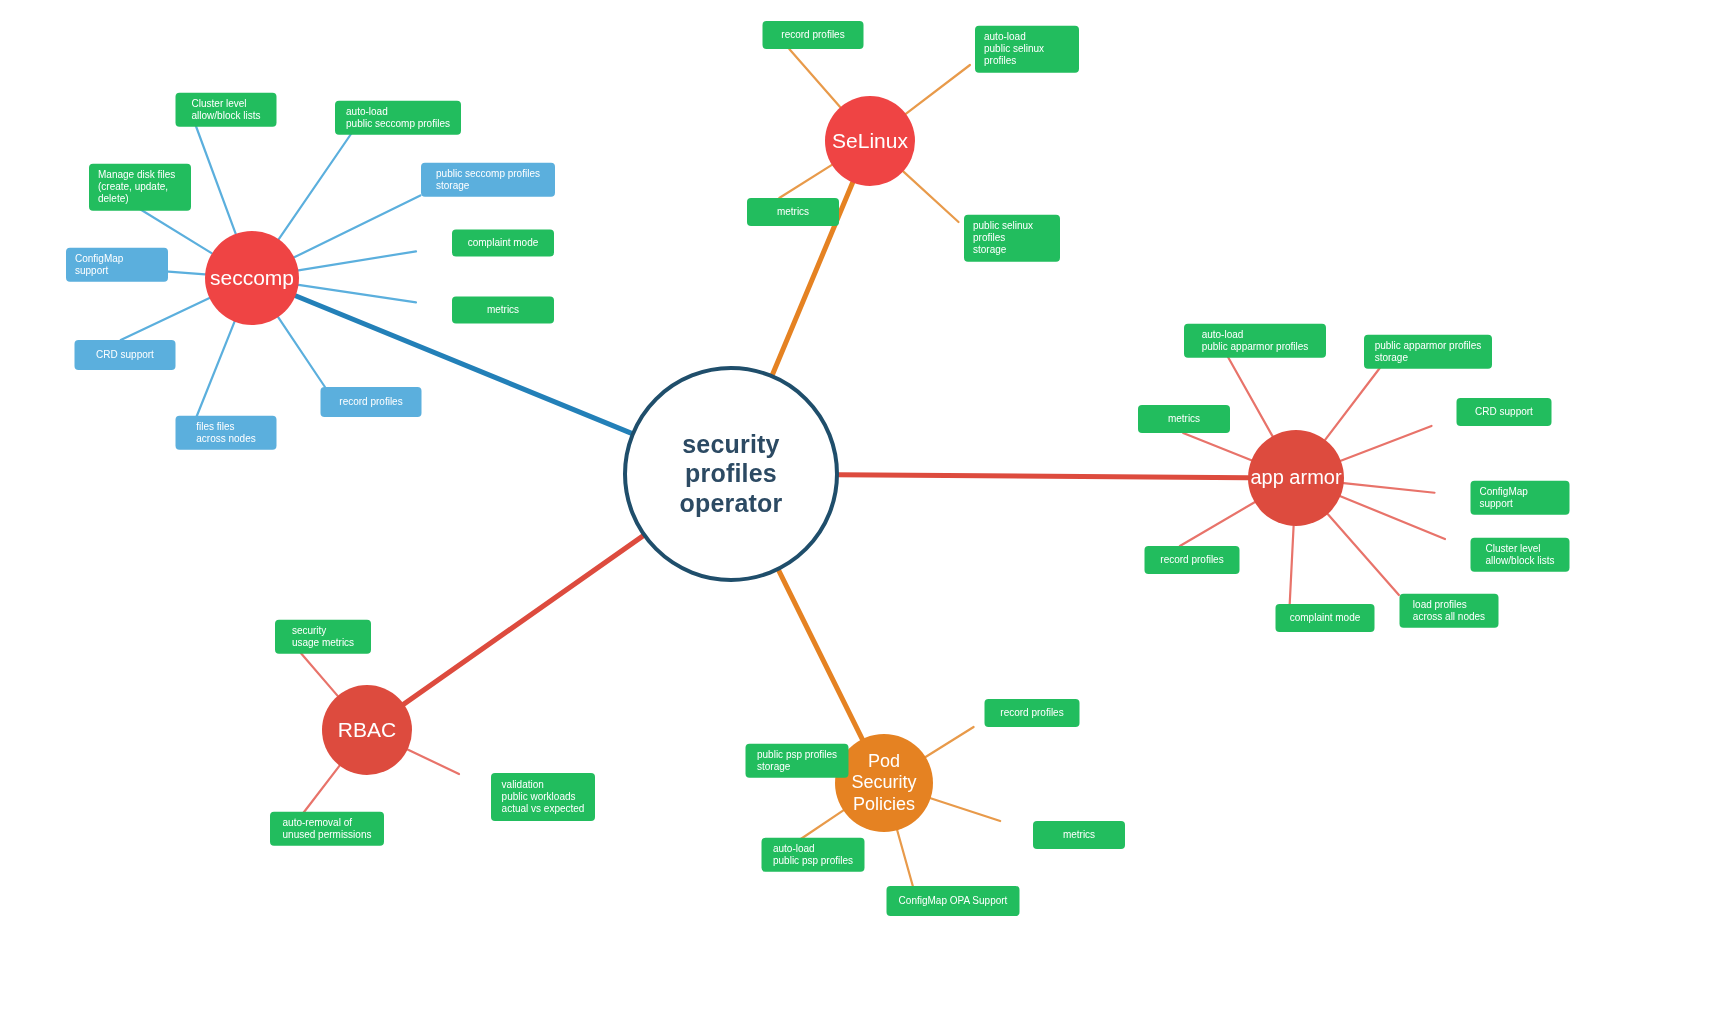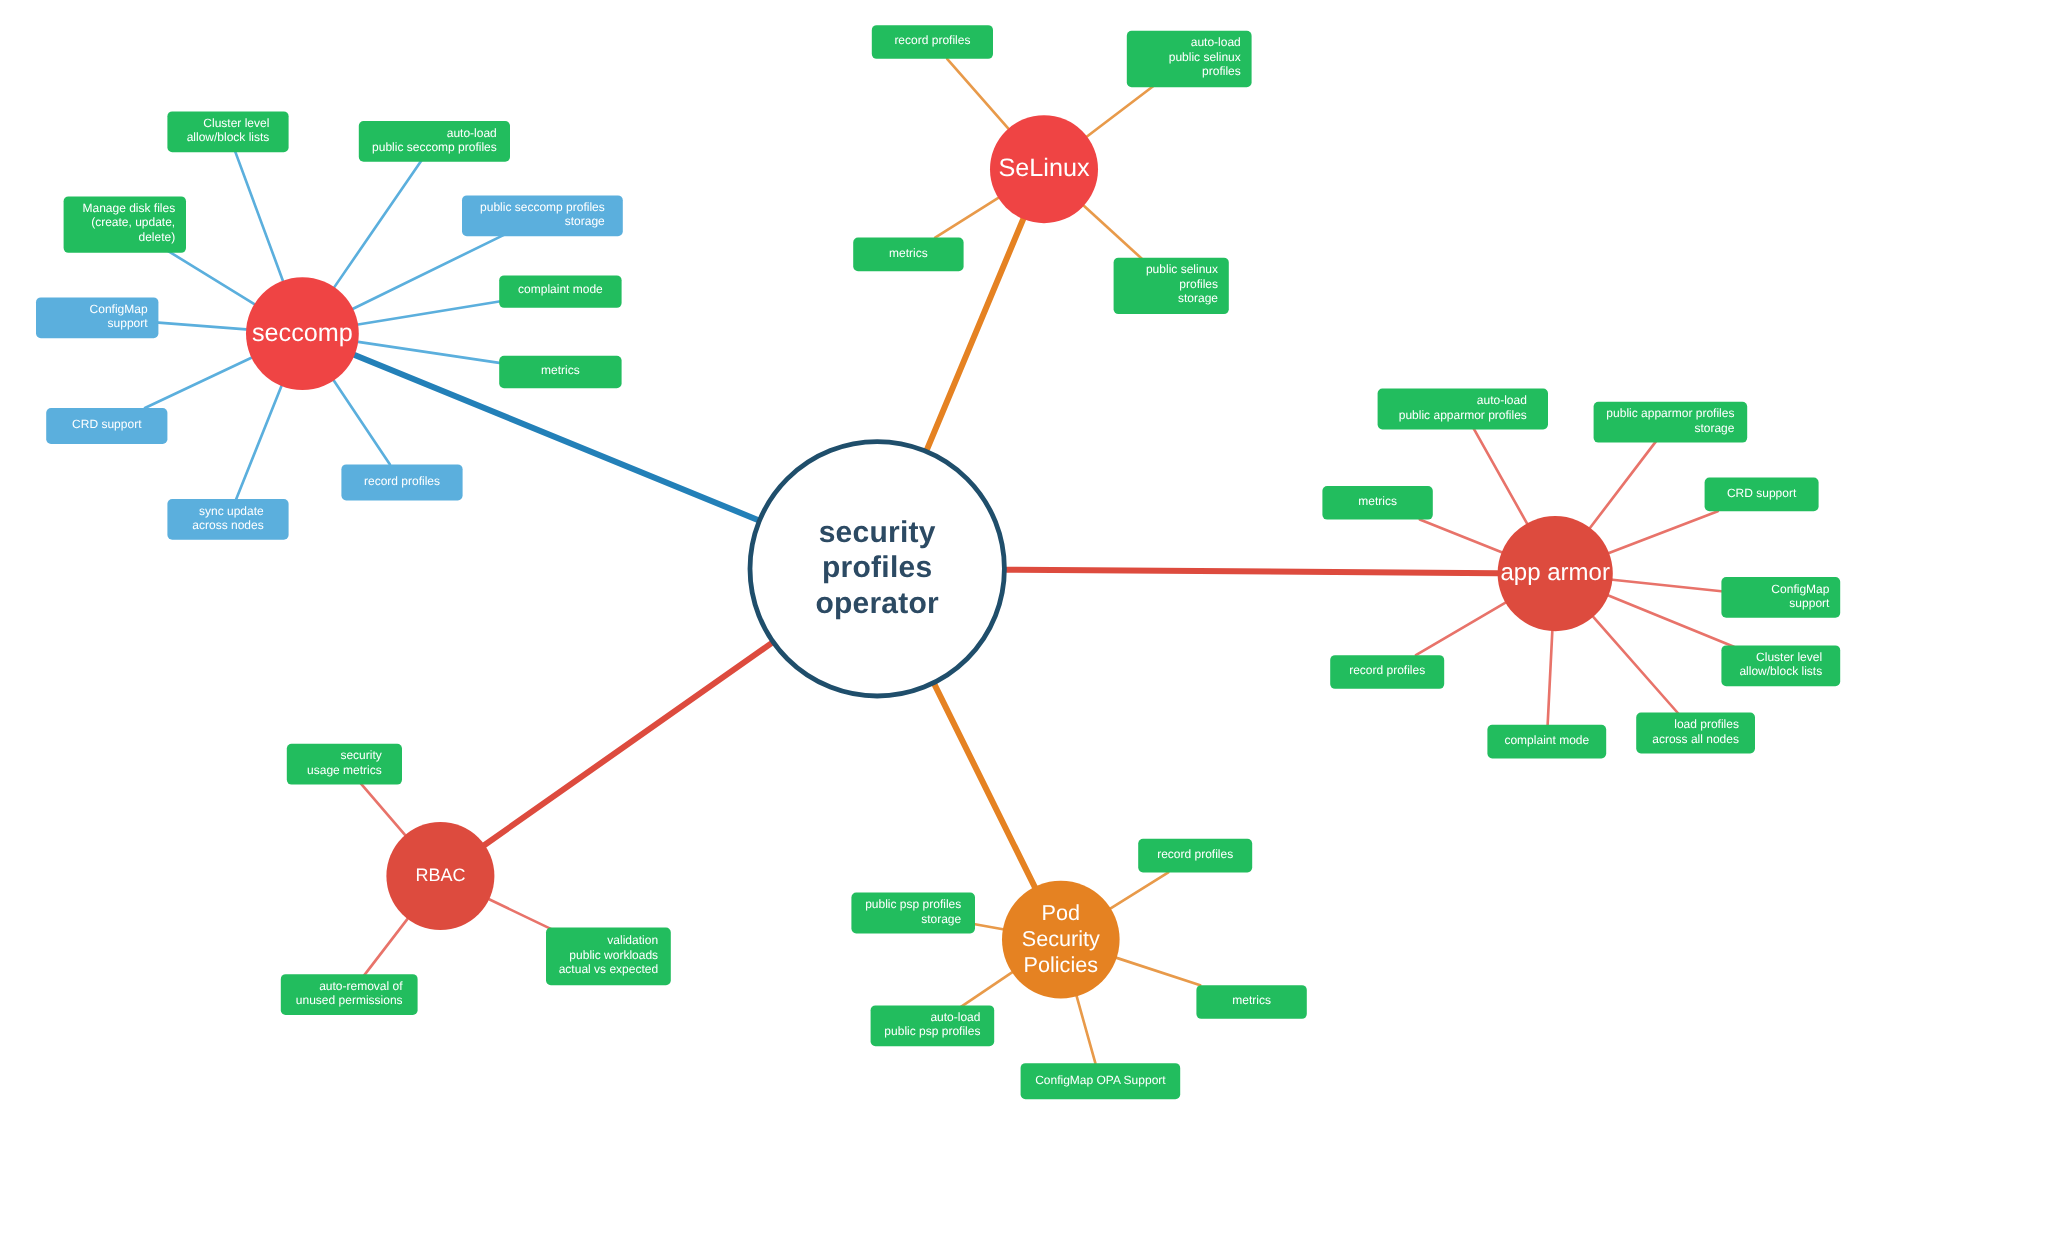--- a/index.html
+++ b/index.html
@@ -42,26 +42,27 @@
     font-weight: bold;
     letter-spacing: .2px;
   }
   .leaf {
     position: absolute;
     border-radius: 4px;
     color: #ffffff;
     display: flex;
     align-items: center;
     justify-content: center;
-    text-align: right;
+    text-align: left;
     line-height: 1.22;
     box-sizing: border-box;
     padding: 5px 9px;
     transform: translate(-50%, -50%);
     white-space: pre-line;
+    margin-left: 36px;
   }
   .leaf.green { background: #22bd5e; }
   .leaf.blue  { background: #5bafdd; }
 </style>
 </head>
 <body>
 
 <div id="canvas">
   <svg id="edges" viewBox="0 0 1726 1028" xmlns="http://www.w3.org/2000/svg">
       <line x1="631.0442531006144" y1="433.0995273647608" x2="295.49926022473267" y2="295.79927975792816" stroke="#2380b8" stroke-width="5" stroke-linecap="round"></line>
@@ -101,38 +102,38 @@
       <line x1="800.7777777777778" y1="839" x2="843.346816159865" y2="810.3554134251375" stroke="#e89a4a" stroke-width="2.2" stroke-linecap="round"></line>
       <line x1="912.8050847457627" y1="886" x2="897.1970322381495" y2="830.1893880030801" stroke="#e89a4a" stroke-width="2.2" stroke-linecap="round"></line>
     </svg>
   <div id="nodes">
       <div class="hub root" style="left: 731px; top: 474px; width: 216px; height: 216px; font-size: 25px;">security
 profiles
 operator</div>
       <div class="hub branch" style="left: 252px; top: 278px; width: 94px; height: 94px; font-size: 21px; background: #ef4444;">seccomp</div>
       <div class="hub branch" style="left: 870px; top: 141px; width: 90px; height: 90px; font-size: 21px; background: #ef4444;">SeLinux</div>
       <div class="hub branch" style="left: 1296px; top: 478px; width: 96px; height: 96px; font-size: 20px; background: rgb(221, 75, 62);">app armor</div>
-      <div class="hub branch" style="left: 367px; top: 730px; width: 90px; height: 90px; font-size: 15px; background: rgb(221, 75, 62);">RBAC</div>
+      <div class="hub branch" style="left: 367px; top: 730px; width: 90px; height: 90px; font-size: 21px; background: rgb(221, 75, 62);">RBAC</div>
       <div class="hub branch" style="left: 884px; top: 783px; width: 98px; height: 98px; font-size: 18px; background: rgb(229, 130, 34);">Pod
 Security
 Policies</div>
       <div class="leaf green" style="left: 190px; top: 110px; width: 101px; min-height: 31px; font-size: 10px;">Cluster level
 allow/block lists</div>
       <div class="leaf green" style="left: 362px; top: 118px; width: 126px; min-height: 31px; font-size: 10px;">auto-load
 public seccomp profiles</div>
       <div class="leaf blue" style="left: 452px; top: 180px; width: 134px; min-height: 31px; font-size: 10px;">public seccomp profiles
 storage</div>
       <div class="leaf green" style="left: 104px; top: 187px; width: 102px; min-height: 34px; font-size: 10px;">Manage disk files
 (create, update, delete)</div>
       <div class="leaf green" style="left: 467px; top: 243px; width: 102px; min-height: 27px; font-size: 10px;">complaint mode</div>
       <div class="leaf blue" style="left: 81px; top: 265px; width: 102px; min-height: 27px; font-size: 10px;">ConfigMap support</div>
       <div class="leaf green" style="left: 467px; top: 310px; width: 102px; min-height: 27px; font-size: 10px;">metrics</div>
       <div class="leaf blue" style="left: 89px; top: 355px; width: 101px; min-height: 30px; font-size: 10px;">CRD support</div>
       <div class="leaf blue" style="left: 335px; top: 402px; width: 101px; min-height: 30px; font-size: 10px;">record profiles</div>
-      <div class="leaf blue" style="left: 190px; top: 433px; width: 101px; min-height: 31px; font-size: 10px;">sync update
+      <div class="leaf blue" style="left: 190px; top: 433px; width: 101px; min-height: 31px; font-size: 10px;">files files
 across nodes</div>
       <div class="leaf green" style="left: 777px; top: 35px; width: 101px; min-height: 28px; font-size: 10px;">record profiles</div>
       <div class="leaf green" style="left: 991px; top: 49px; width: 104px; min-height: 32px; font-size: 10px;">auto-load
 public selinux profiles</div>
       <div class="leaf green" style="left: 757px; top: 212px; width: 92px; min-height: 28px; font-size: 10px;">metrics</div>
       <div class="leaf green" style="left: 976px; top: 238px; width: 96px; min-height: 32px; font-size: 10px;">public selinux profiles
 storage</div>
       <div class="leaf green" style="left: 1219px; top: 341px; width: 142px; min-height: 32px; font-size: 10px;">auto-load
 public apparmor profiles</div>
       <div class="leaf green" style="left: 1392px; top: 352px; width: 128px; min-height: 32px; font-size: 10px;">public apparmor profiles

